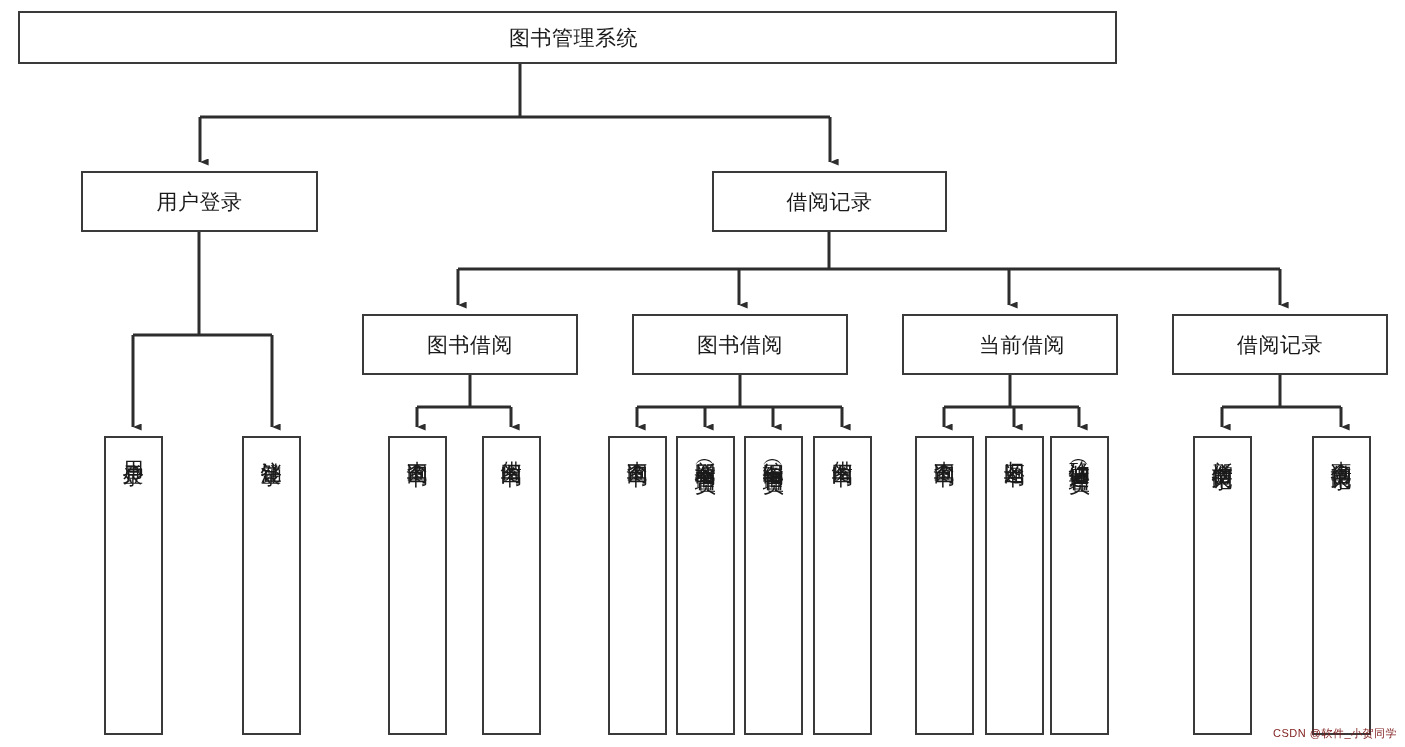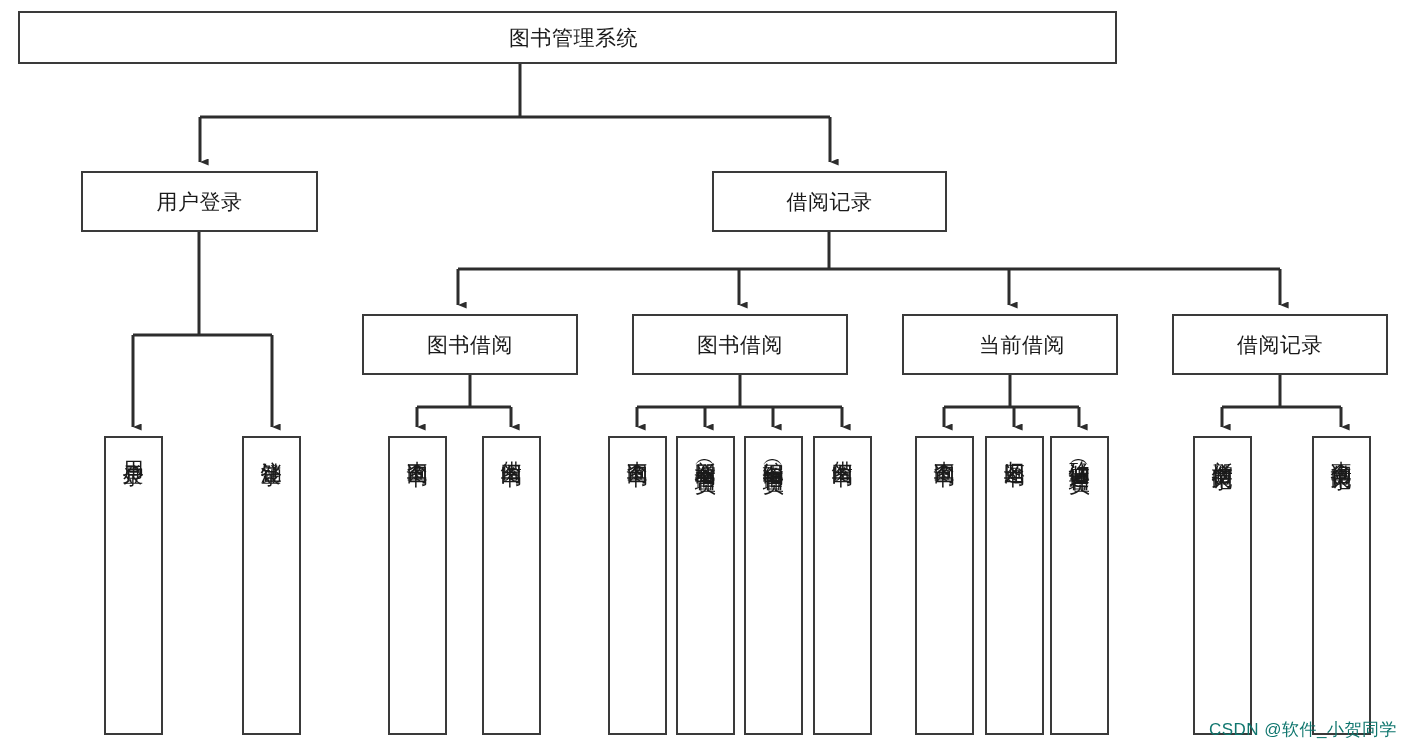--- a/index.html
+++ b/index.html
@@ -56,22 +56,22 @@
     left: 0;
     top: 0;
     width: 1405px;
     height: 747px;
     pointer-events: none;
   }
   .watermark {
     position: absolute;
     right: 8px;
     bottom: 6px;
-    font-size: 17px;
-    color: #0f766e;
+    font-size: 11px;
+    color: #7f1d1d;
     white-space: nowrap;
     letter-spacing: 0.5px;
   }
 </style>
 </head>
 <body>
 
 <div id="diagram-root">
 
   <svg id="connectors" viewBox="0 0 1405 747" xmlns="http://www.w3.org/2000/svg">

